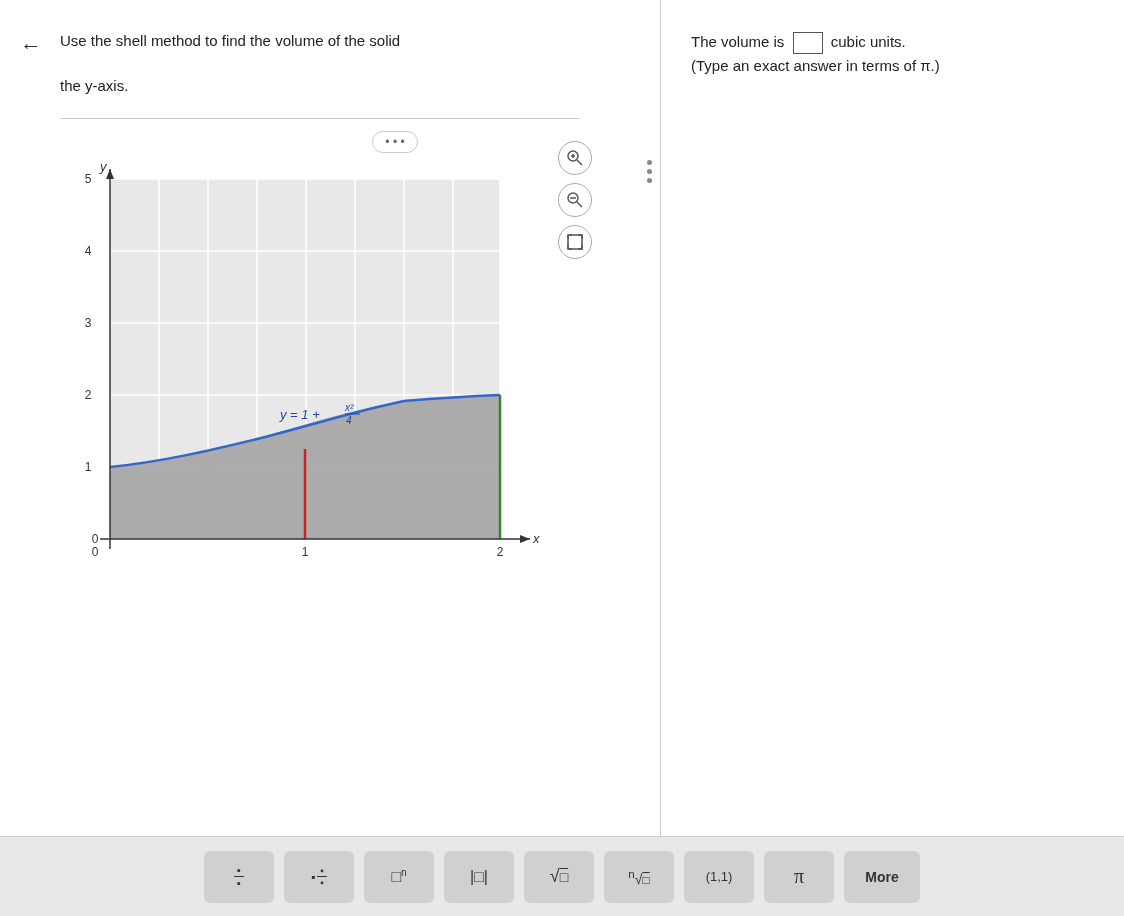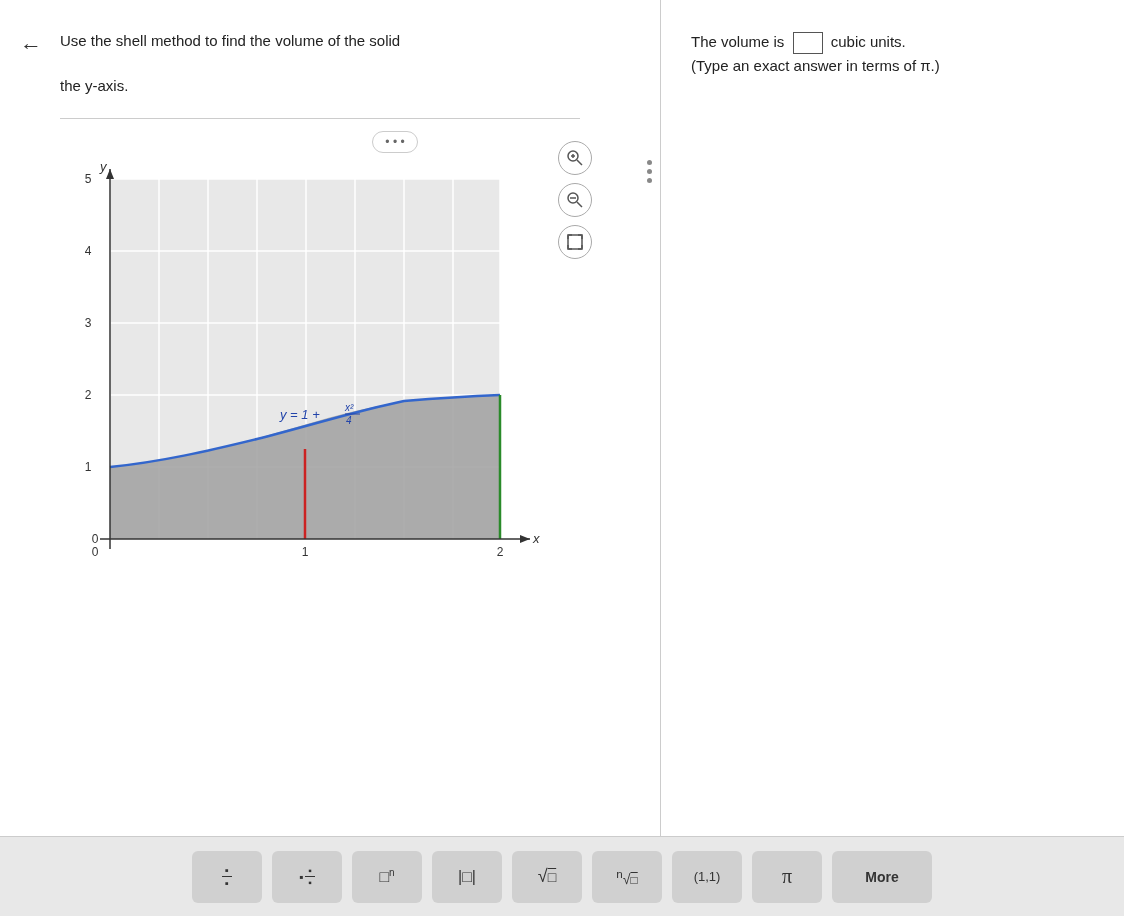--- a/index.html
+++ b/index.html
@@ -168,21 +168,21 @@
       align-items: center;
       justify-content: center;
       cursor: pointer;
       font-size: 18px;
       color: #333;
     }
 
     .math-btn.more-btn {
       font-size: 14px;
       font-weight: bold;
-      width: 100px;
+      width: 76px;
     }
 
     .math-fraction {
       display: flex;
       flex-direction: column;
       align-items: center;
       font-size: 11px;
       line-height: 1;
     }
 

